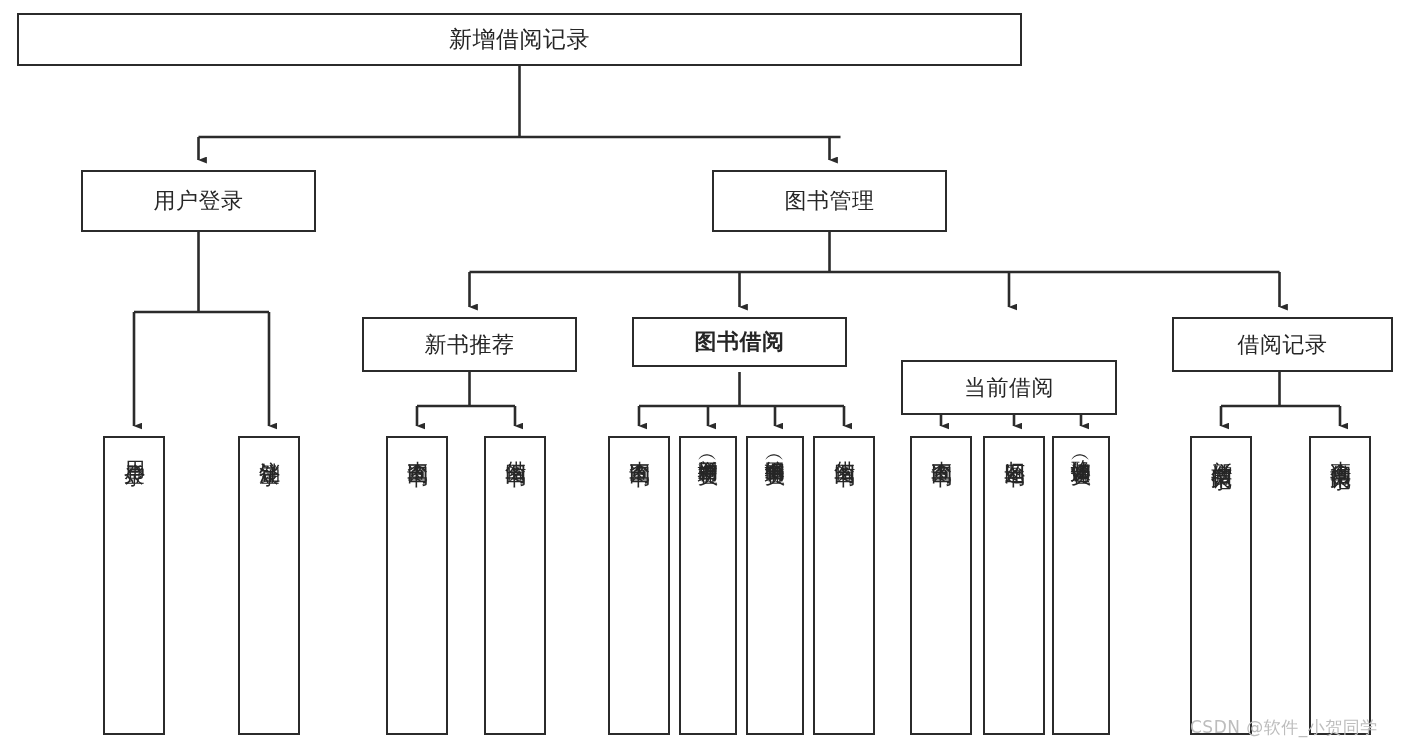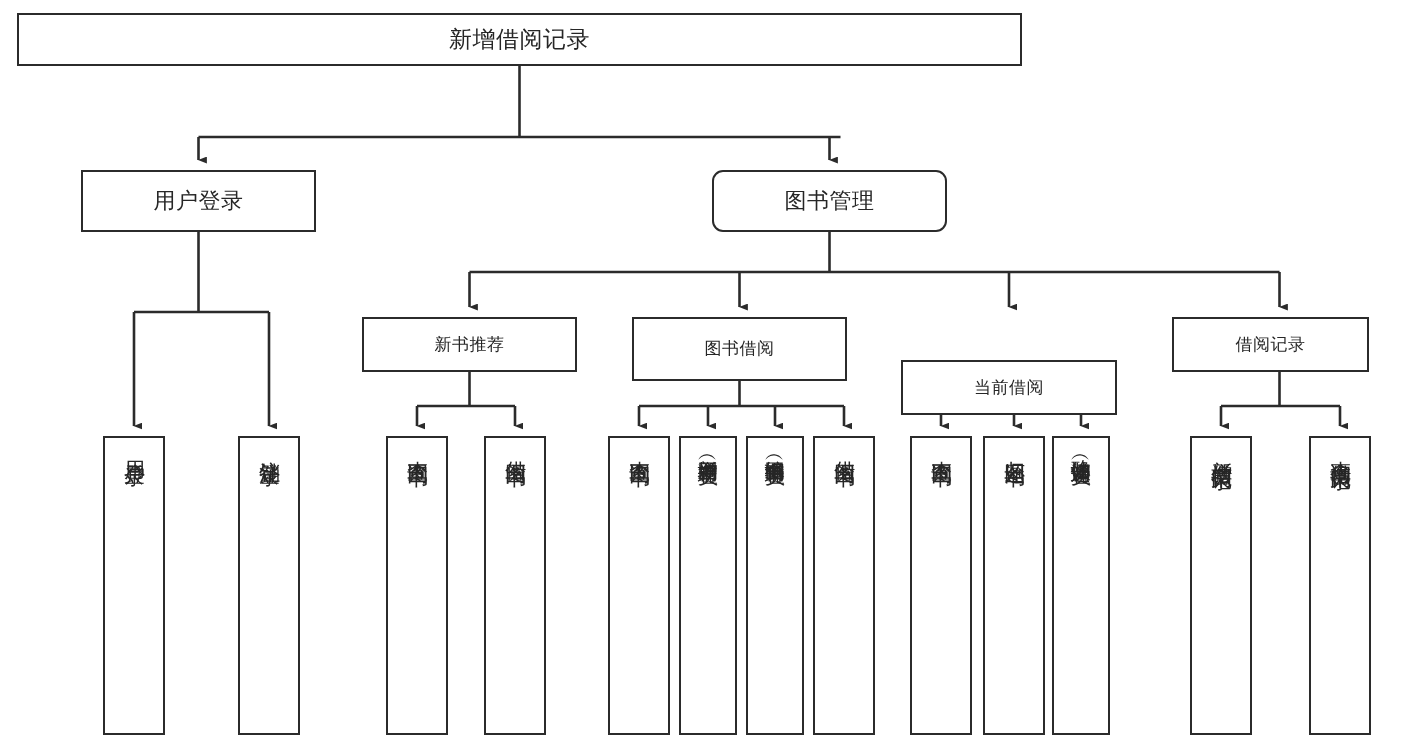--- a/index.html
+++ b/index.html
@@ -38,21 +38,21 @@
   }
   .node-label {
     font-size: 22px;
     line-height: 1.15;
     letter-spacing: 0.5px;
     white-space: nowrap;
     color: #262626;
   }
   .node-box.level-0 .node-label { font-size: 23px; }
   .node-box.level-1 .node-label { font-size: 22px; }
-  .node-box.level-2 .node-label { font-size: 17px; }
+  .node-box.level-2 .node-label { font-size: 22px; }
   .node-box.leaf {
     align-items: flex-start;
     justify-content: center;
     padding-top: 6px;
   }
   .node-box.leaf .node-label {
     writing-mode: vertical-rl;
     text-orientation: upright;
     font-size: 21px;
     line-height: 1.22;
@@ -128,34 +128,34 @@
     </g>
   </svg>
 
   <div class="node-box level-0" style="left: 17px; top: 13px; width: 1005px; height: 53px; border-color: rgb(43, 43, 43); background: rgb(255, 255, 255); color: rgb(38, 38, 38);">
     <span class="node-label">新增借阅记录</span>
   </div>
 
   <div class="node-box level-1" style="left: 81px; top: 170px; width: 235px; height: 62px; border-color: rgb(43, 43, 43); background: rgb(255, 255, 255); color: rgb(38, 38, 38);">
     <span class="node-label">用户登录</span>
   </div>
-  <div class="node-box level-1" style="left: 712px; top: 170px; width: 235px; height: 62px; border-color: rgb(43, 43, 43); background: rgb(255, 255, 255); color: rgb(38, 38, 38); border-radius: 11px;">
+  <div class="node-box level-1" style="left: 712px; top: 170px; width: 235px; height: 62px; border-color: rgb(43, 43, 43); background: rgb(255, 255, 255); color: rgb(38, 38, 38);">
     <span class="node-label">图书管理</span>
   </div>
 
   <div class="node-box level-2" style="left: 362px; top: 317px; width: 215px; height: 55px; border-color: rgb(43, 43, 43); background: rgb(255, 255, 255); color: rgb(38, 38, 38);">
     <span class="node-label">新书推荐</span>
   </div>
-  <div class="node-box level-2" style="left: 632px; top: 317px; width: 215px; height: 64px; border-color: rgb(43, 43, 43); background: rgb(255, 255, 255); color: rgb(38, 38, 38);">
+  <div class="node-box level-2" style="left: 632px; top: 317px; width: 215px; height: 50px; border-color: rgb(43, 43, 43); background: rgb(255, 255, 255); color: rgb(38, 38, 38); font-weight: bold;">
     <span class="node-label">图书借阅</span>
   </div>
   <div class="node-box level-2" style="left: 901px; top: 317px; width: 216px; height: 55px; border-color: rgb(43, 43, 43); background: rgb(255, 255, 255); color: rgb(38, 38, 38); margin-top: 43px;">
     <span class="node-label">当前借阅</span>
   </div>
-  <div class="node-box level-2" style="left: 1172px; top: 317px; width: 197px; height: 55px; border-color: rgb(43, 43, 43); background: rgb(255, 255, 255); color: rgb(38, 38, 38);">
+  <div class="node-box level-2" style="left: 1172px; top: 317px; width: 221px; height: 55px; border-color: rgb(43, 43, 43); background: rgb(255, 255, 255); color: rgb(38, 38, 38);">
     <span class="node-label">借阅记录</span>
   </div>
 
   <div class="node-box leaf" style="left: 103px; top: 436px; width: 62px; height: 299px; border-color: rgb(43, 43, 43); background: rgb(255, 255, 255); color: rgb(38, 38, 38);">
     <span class="node-label">用户登录</span>
   </div>
   <div class="node-box leaf" style="left: 238px; top: 436px; width: 62px; height: 299px; border-color: rgb(43, 43, 43); background: rgb(255, 255, 255); color: rgb(38, 38, 38);">
     <span class="node-label">注销登录</span>
   </div>
   <div class="node-box leaf" style="left: 386px; top: 436px; width: 62px; height: 299px; border-color: rgb(43, 43, 43); background: rgb(255, 255, 255); color: rgb(38, 38, 38);">
@@ -185,14 +185,15 @@
   <div class="node-box leaf tall-text" style="left: 1052px; top: 436px; width: 58px; height: 299px; border-color: rgb(43, 43, 43); background: rgb(255, 255, 255); color: rgb(38, 38, 38);">
     <span class="node-label">确认归还（管理员）</span>
   </div>
   <div class="node-box leaf" style="left: 1190px; top: 436px; width: 62px; height: 299px; border-color: rgb(43, 43, 43); background: rgb(255, 255, 255); color: rgb(38, 38, 38);">
     <span class="node-label">新增借阅记录</span>
   </div>
   <div class="node-box leaf" style="left: 1309px; top: 436px; width: 62px; height: 299px; border-color: rgb(43, 43, 43); background: rgb(255, 255, 255); color: rgb(38, 38, 38);">
     <span class="node-label">查询借阅记录</span>
   </div>
 
+  <div class="watermark" style="color: rgb(189, 189, 189);">CSDN @软件_小贺同学</div>
 
 </div>
 
 </body></html>

